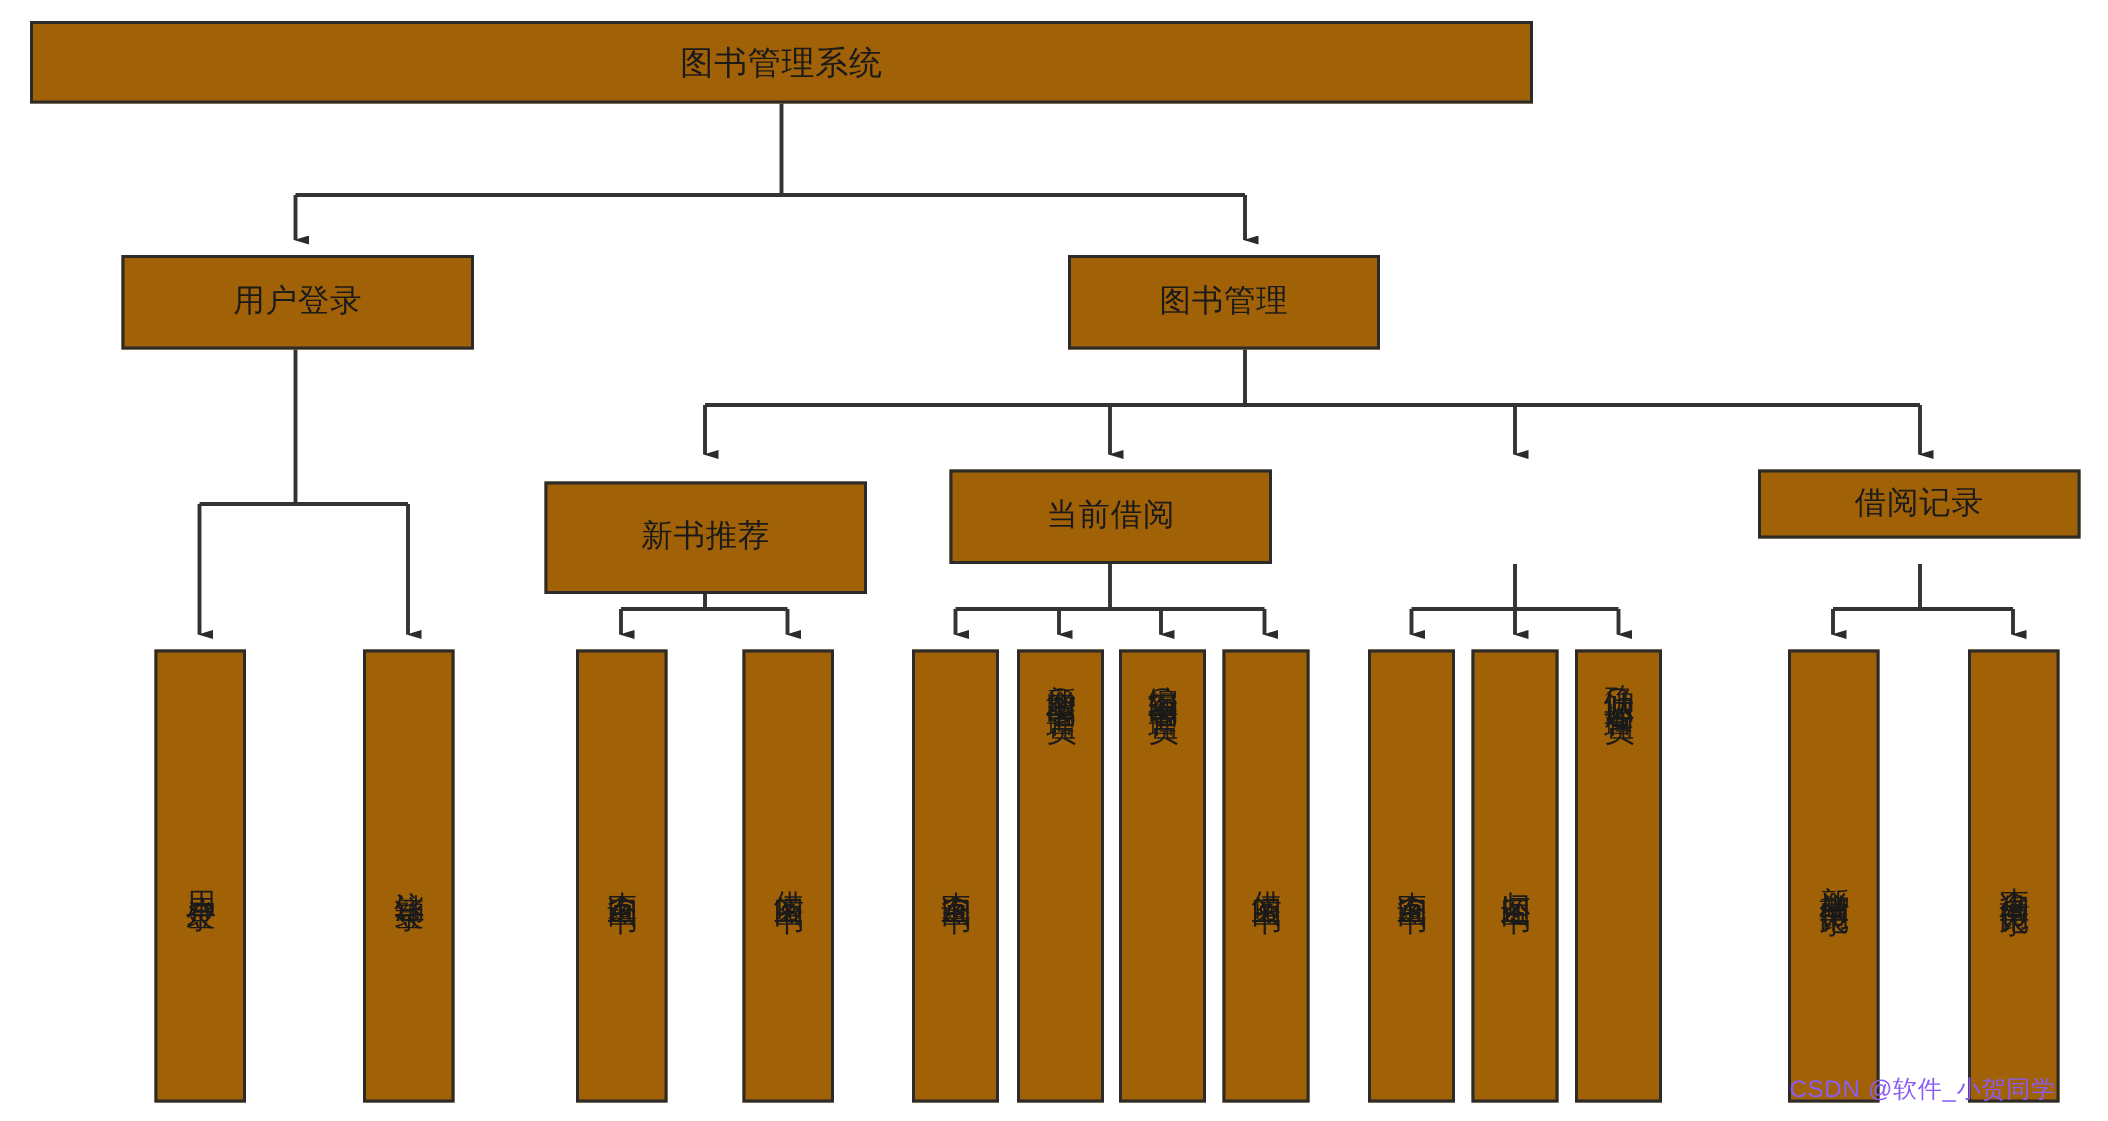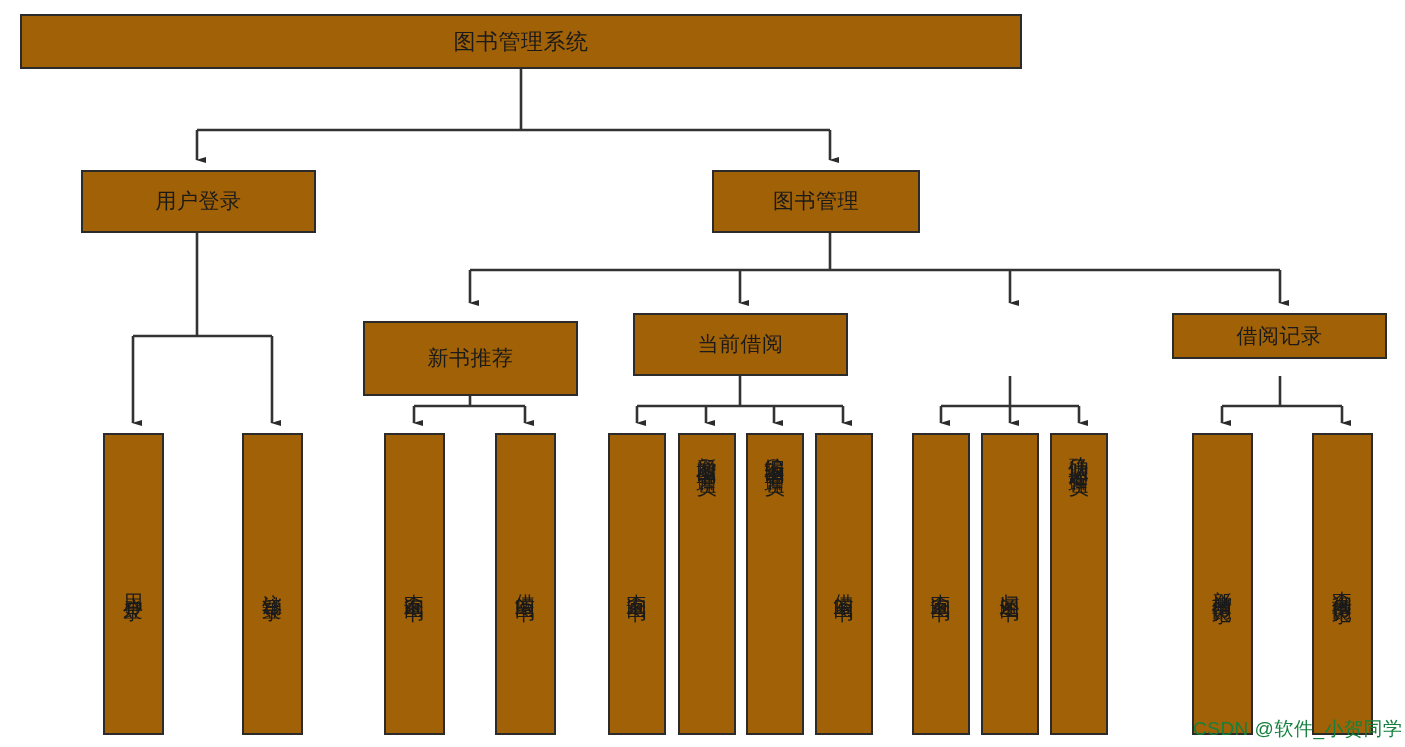--- a/index.html
+++ b/index.html
@@ -40,22 +40,22 @@
     text-orientation:upright;
     font-size:20px;
     letter-spacing:3px;
     line-height:1;
   }
   .node.vert.top-align{align-items:flex-start;padding-top:6px;}
 
   .watermark{
     position:absolute;
     left:1193px;top:716px;
-    font-size:19px;
-    color:#15803d;
+    font-size:16px;
+    color:#8b5cf6;
     letter-spacing:.5px;
     white-space:pre;
     z-index:5;
   }
 </style>
 </head>
 <body>
 
 <div id="canvas">
 

